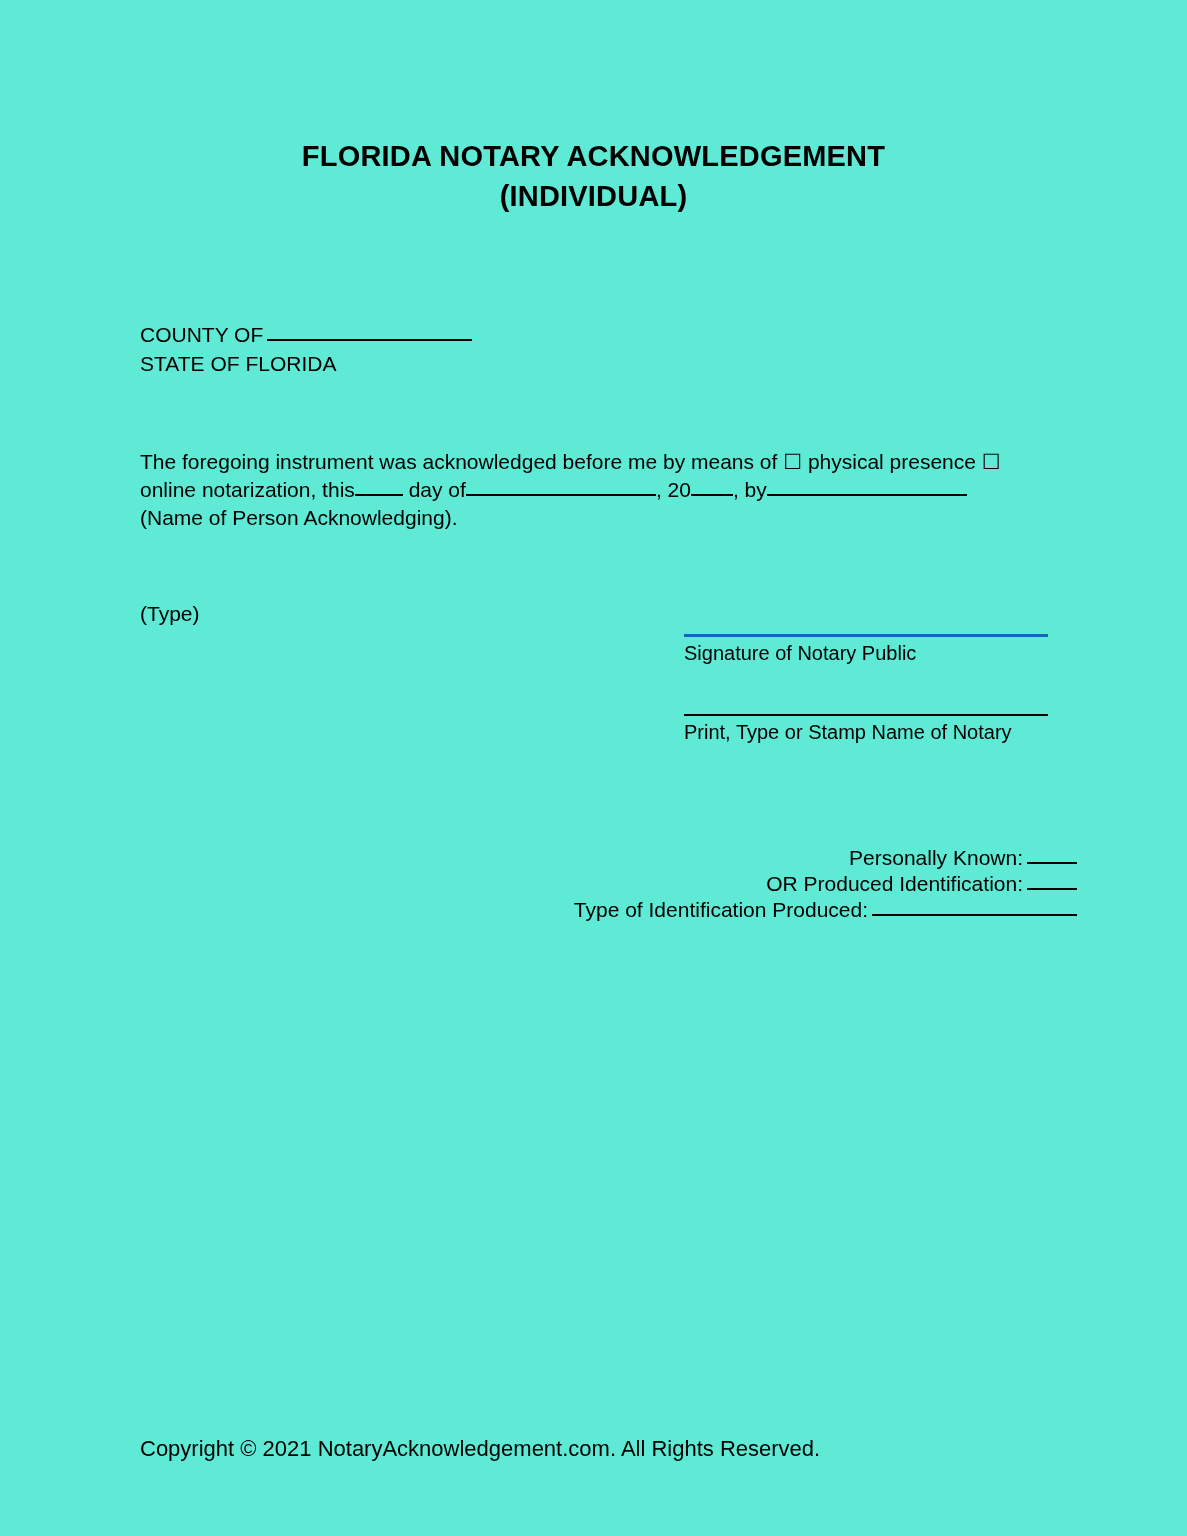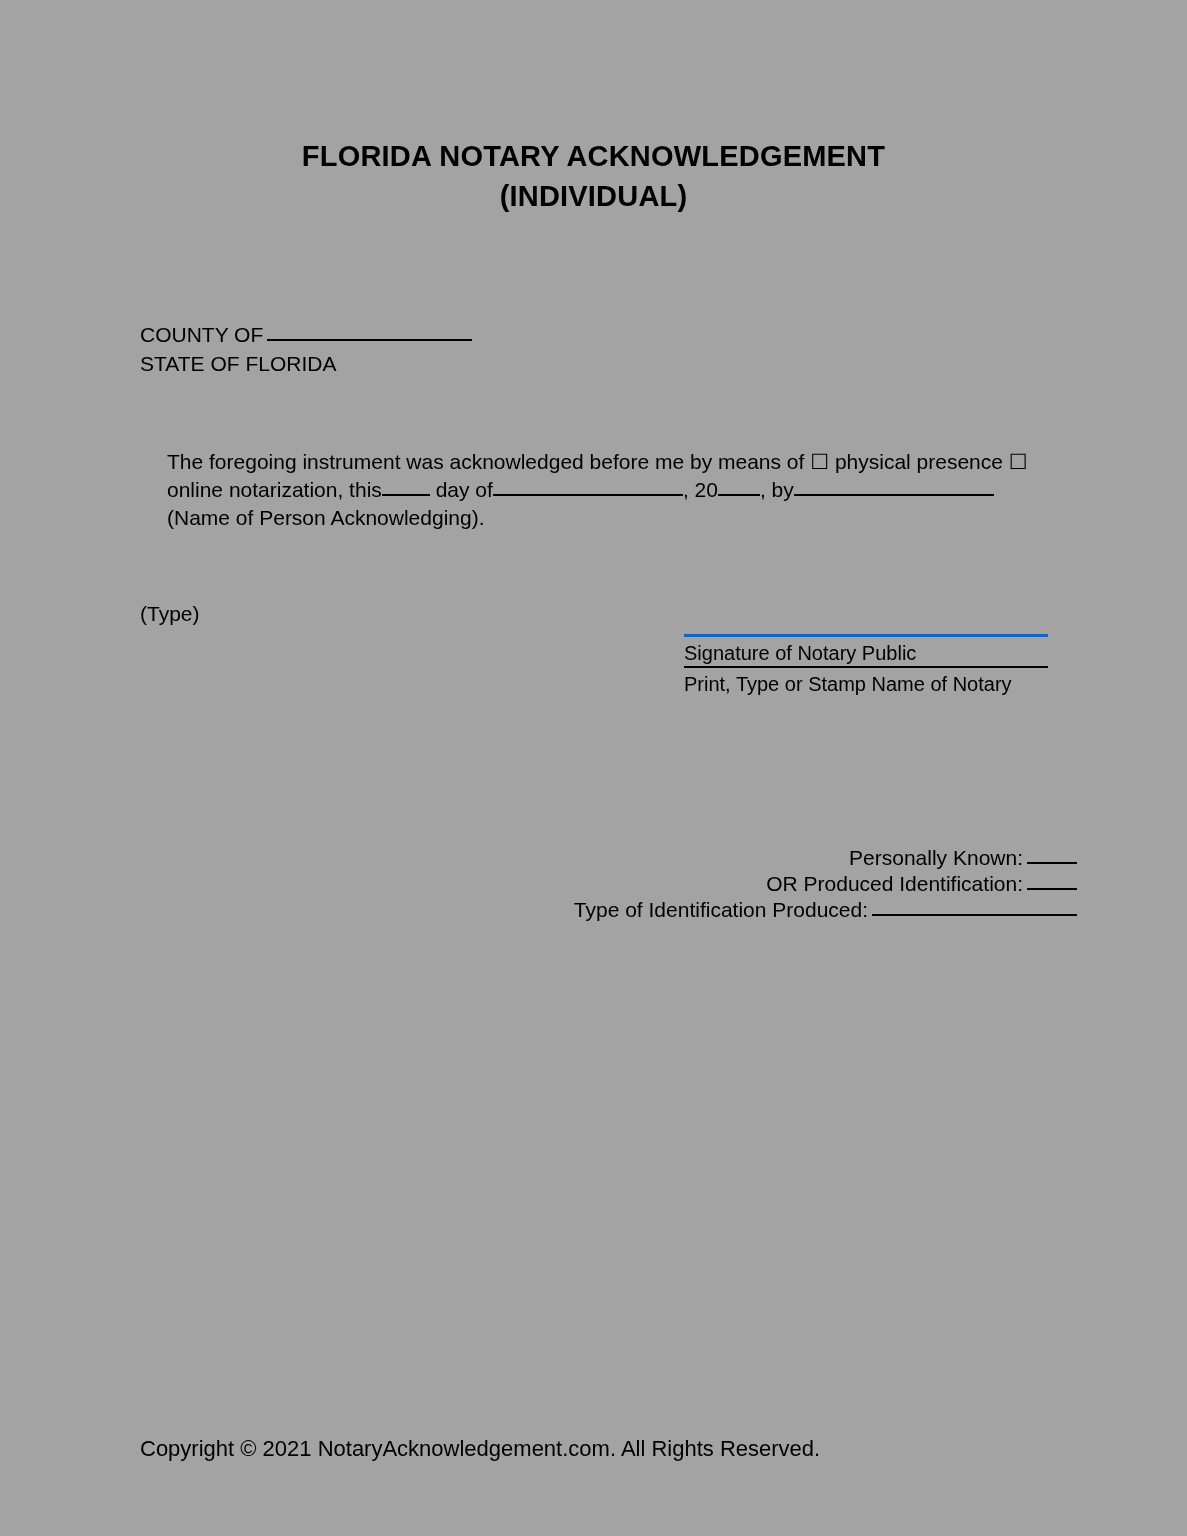--- a/index.html
+++ b/index.html
@@ -8,21 +8,21 @@
     background: #ffffff;
   }
   body {
     font-family: "Liberation Sans", sans-serif;
     color: #000000;
   }
   .page {
     position: relative;
     width: 1187px;
     height: 1536px;
-    background: #a3a3a3;
+    background: #5eead4;
     overflow: hidden;
     margin: 0 auto;
   }
 
   
   .title-block {
     position: absolute;
     left: 0;
     top: 136px;
     width: 1187px;
@@ -59,21 +59,20 @@
   .body-para {
     position: absolute;
     left: 140px;
     top: 448px;
     width: 916px;
     font-size: 21px;
     line-height: 28px;
   }
   .body-para .ln {
     white-space: nowrap;
-    margin-left: 27px;
   }
   .cbox {
     font-size: 21px;
     line-height: 1;
   }
   .u-day {
     display: inline-block;
     width: 48px;
     border-bottom: 2.2px solid #000;
     vertical-align: 1px;
@@ -124,20 +123,21 @@
     width: 364px;
   }
   .sig-caption {
     font-size: 20px;
     line-height: 26px;
     padding-top: 3px;
     text-align: left;
     white-space: nowrap;
   }
   .sig-group-2 {
+    margin-top: 48px;
   }
 
   
   .id-block {
     position: absolute;
     left: 0;
     top: 845px;
     width: 1049px;
     text-align: right;
     font-size: 21px;

